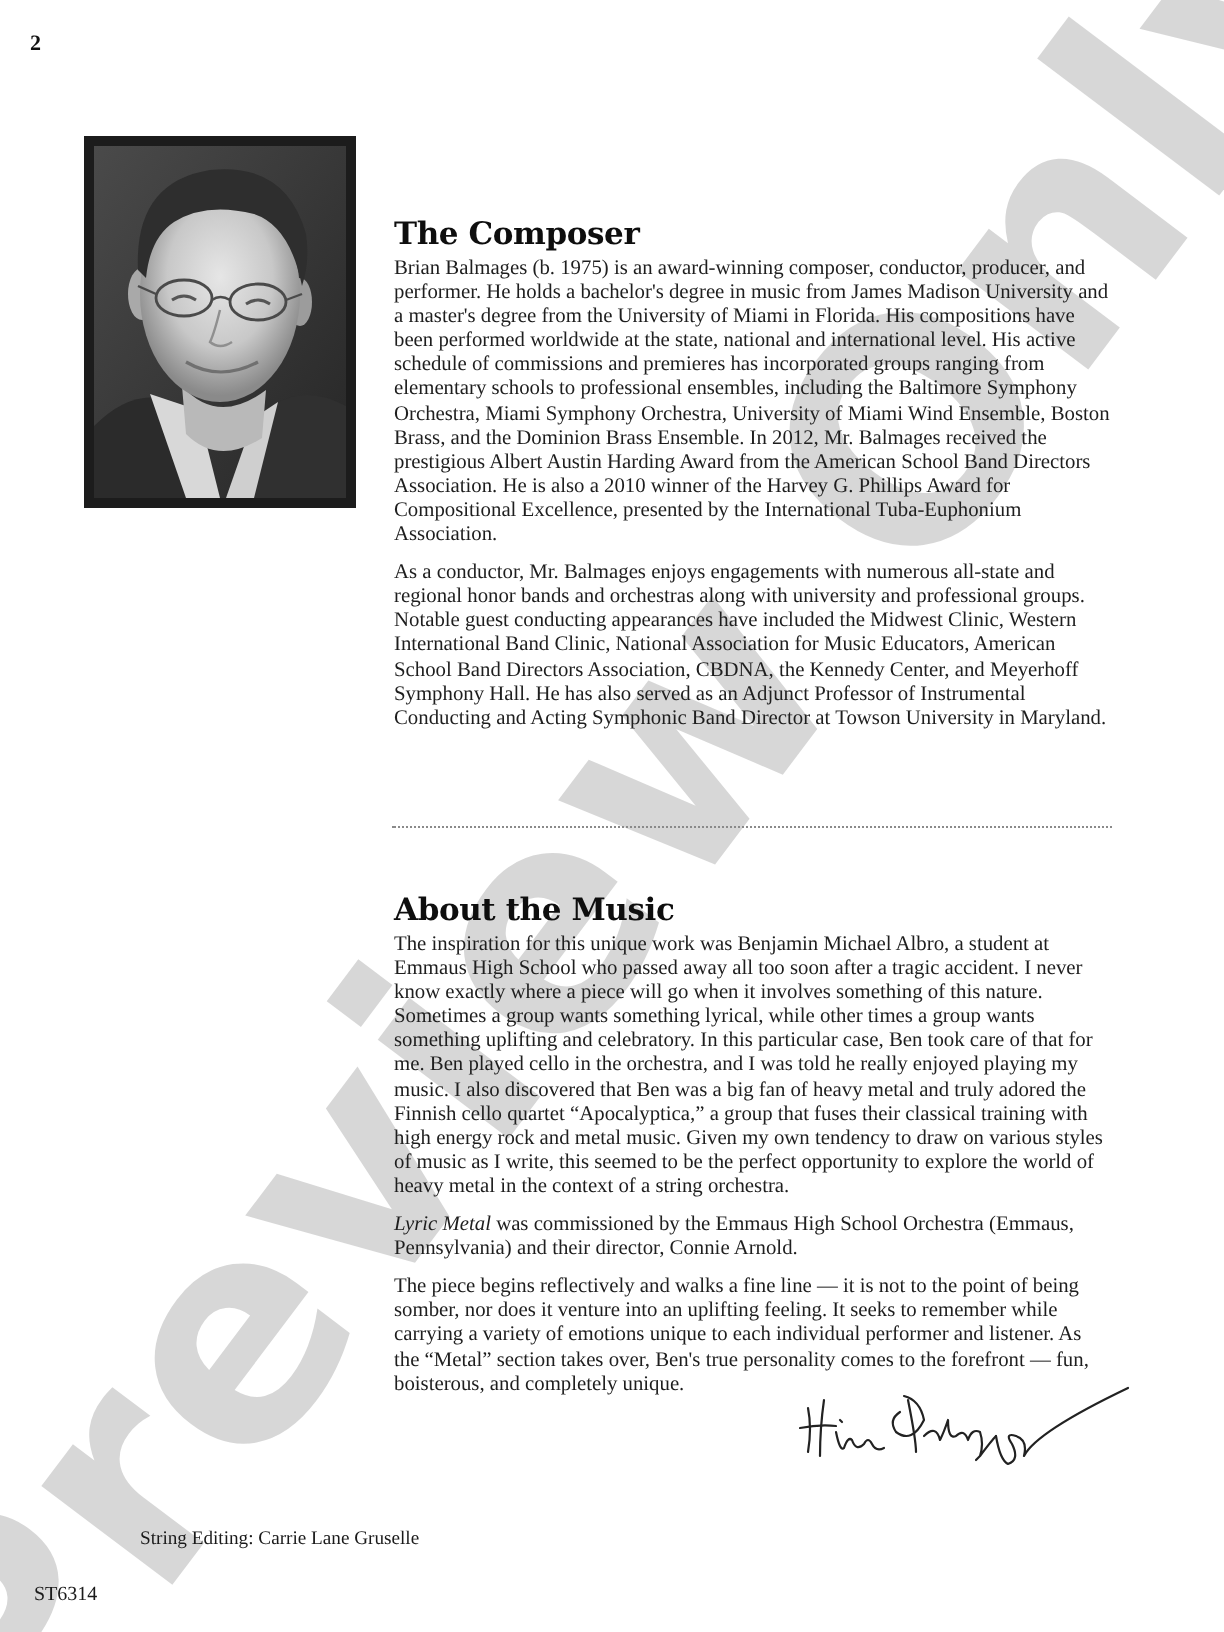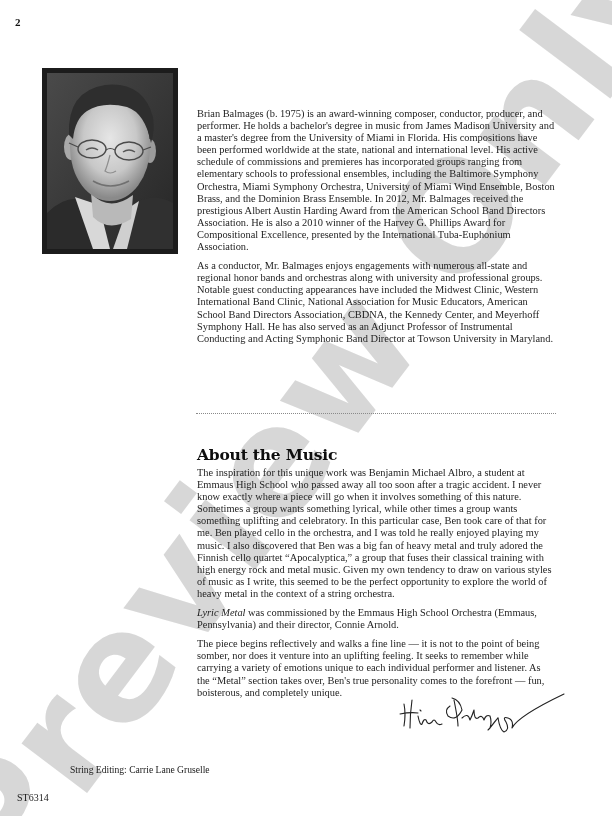--- a/index.html
+++ b/index.html
@@ -168,20 +168,21 @@
       <path d="M76 79 Q82 75 88 79" fill="none" stroke="#555" stroke-width="1.5"></path>
 
       <path d="M63 82 Q60 94 58 98 Q63 102 69 98" fill="none" stroke="#8f8f8f" stroke-width="1.2"></path>
 
       <path d="M46 108 Q63 118 82 108" fill="none" stroke="#707070" stroke-width="1.6"></path>
     </svg>
   </div>
 </div>
 
 <section class="content section-composer">
+  <h2>The Composer</h2>
   <p>Brian Balmages (b. 1975) is an award-winning composer, conductor, producer, and performer. He holds a bachelor's degree in music from James Madison University and a master's degree from the University of Miami in Florida. His compositions have been performed worldwide at the state, national and international level. His active schedule of commissions and premieres has incorporated groups ranging from elementary schools to professional ensembles, including the Baltimore Symphony Orchestra, Miami Symphony Orchestra, University of Miami Wind Ensemble, Boston Brass, and the Dominion Brass Ensemble. In 2012, Mr. Balmages received the prestigious Albert Austin Harding Award from the American School Band Directors Association. He is also a 2010 winner of the Harvey G. Phillips Award for Compositional Excellence, presented by the International Tuba-Euphonium Association.</p>
   <p>As a conductor, Mr. Balmages enjoys engagements with numerous all-state and regional honor bands and orchestras along with university and professional groups. Notable guest conducting appearances have included the Midwest Clinic, Western International Band Clinic, National Association for Music Educators, American School Band Directors Association, CBDNA, the Kennedy Center, and Meyerhoff Symphony Hall. He has also served as an Adjunct Professor of Instrumental Conducting and Acting Symphonic Band Director at Towson University in Maryland.</p>
 </section>
 
 <div class="dotted-rule"></div>
 
 <section class="content section-music">
   <h2>About the Music</h2>
   <p>The inspiration for this unique work was Benjamin Michael Albro, a student at Emmaus High School who passed away all too soon after a tragic accident. I never know exactly where a piece will go when it involves something of this nature. Sometimes a group wants something lyrical, while other times a group wants something uplifting and celebratory. In this particular case, Ben took care of that for me. Ben played cello in the orchestra, and I was told he really enjoyed playing my music. I also discovered that Ben was a big fan of heavy metal and truly adored the Finnish cello quartet “Apocalyptica,” a group that fuses their classical training with high energy rock and metal music. Given my own tendency to draw on various styles of music as I write, this seemed to be the perfect opportunity to explore the world of heavy metal in the context of a string orchestra.</p>
   <p><span class="title-italic">Lyric Metal</span><span> was commissioned by the Emmaus High School Orchestra (Emmaus, Pennsylvania) and their director, Connie Arnold.</span></p>

